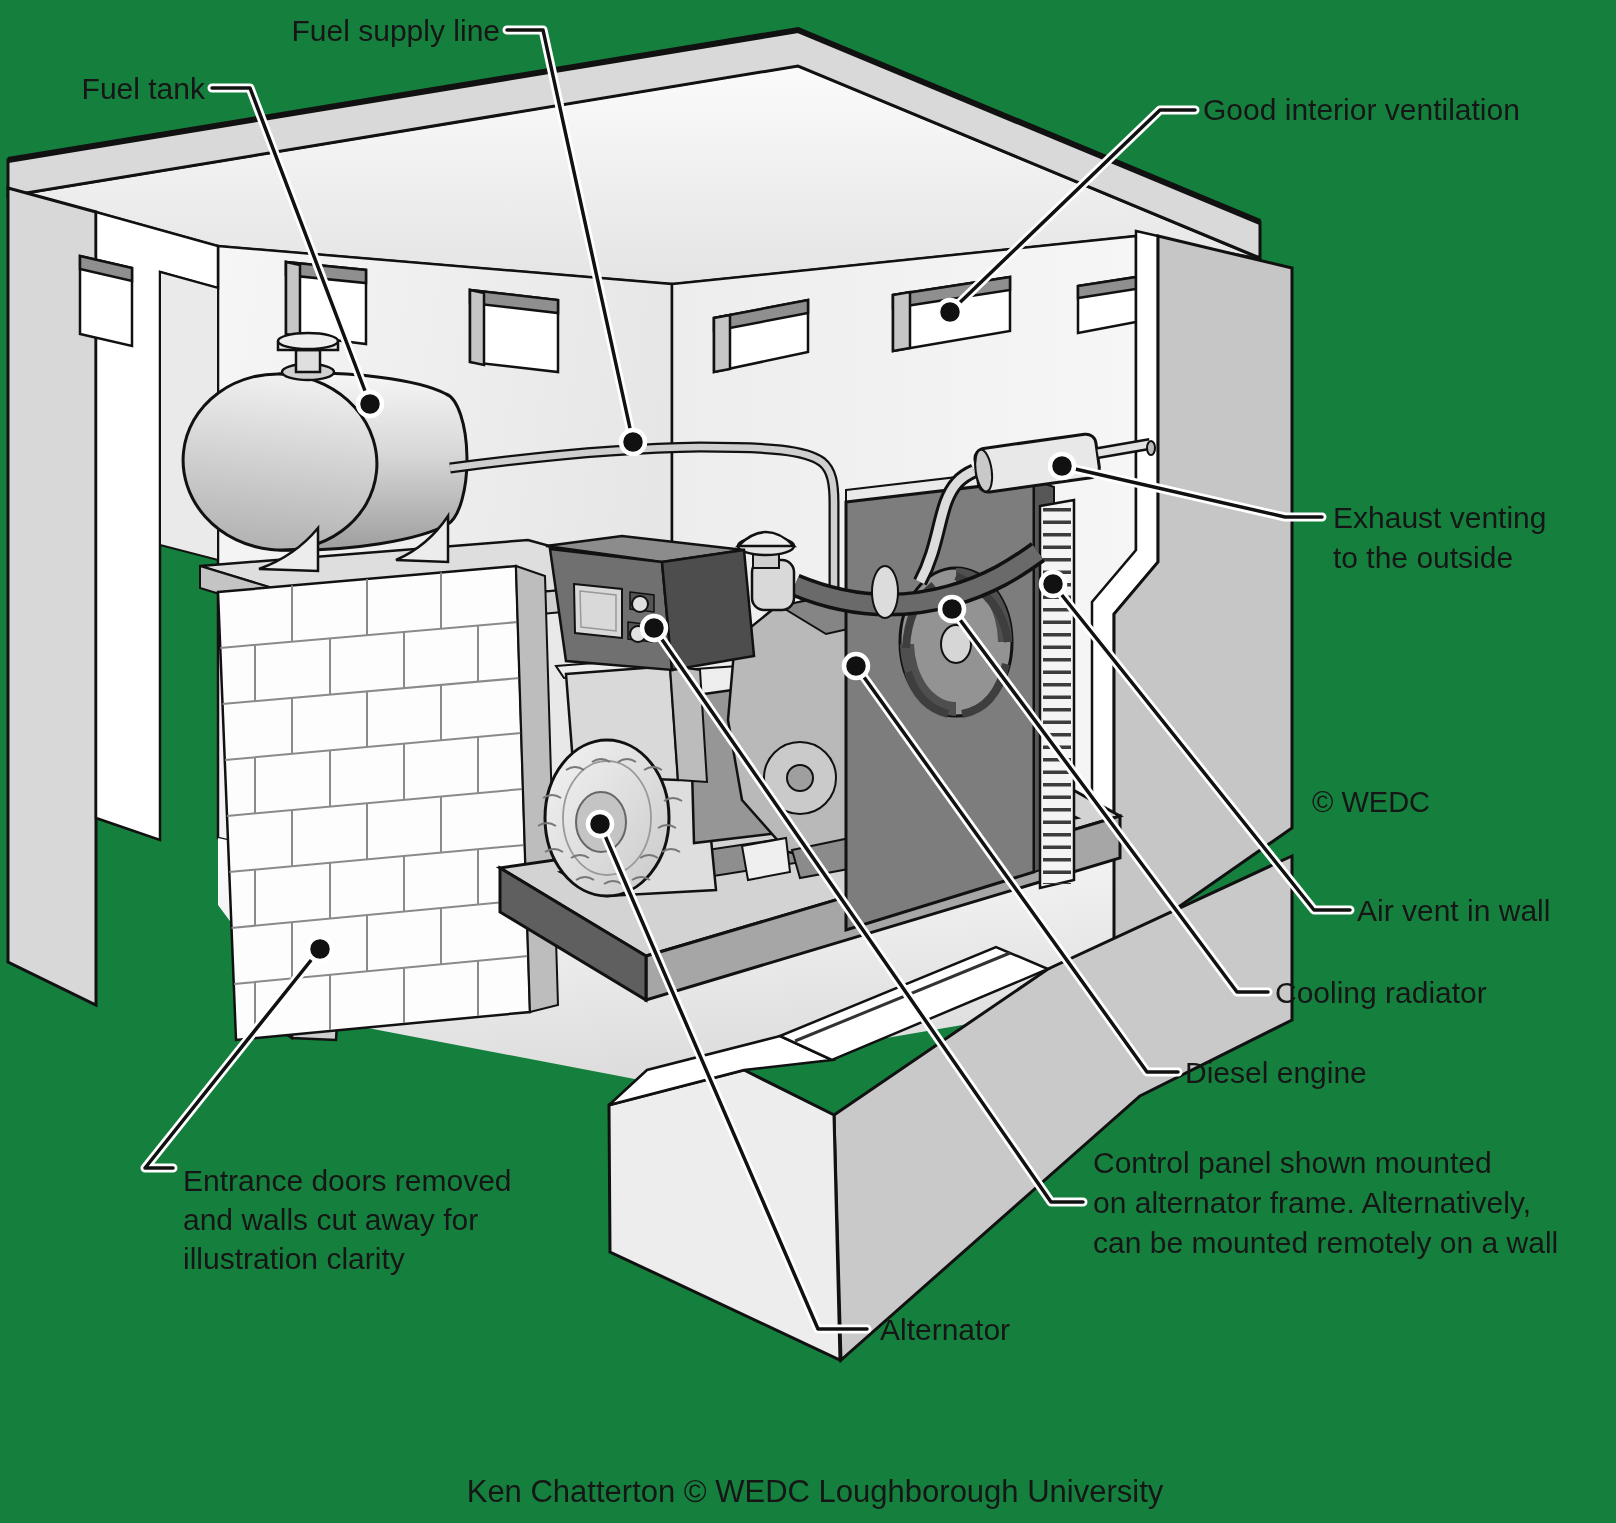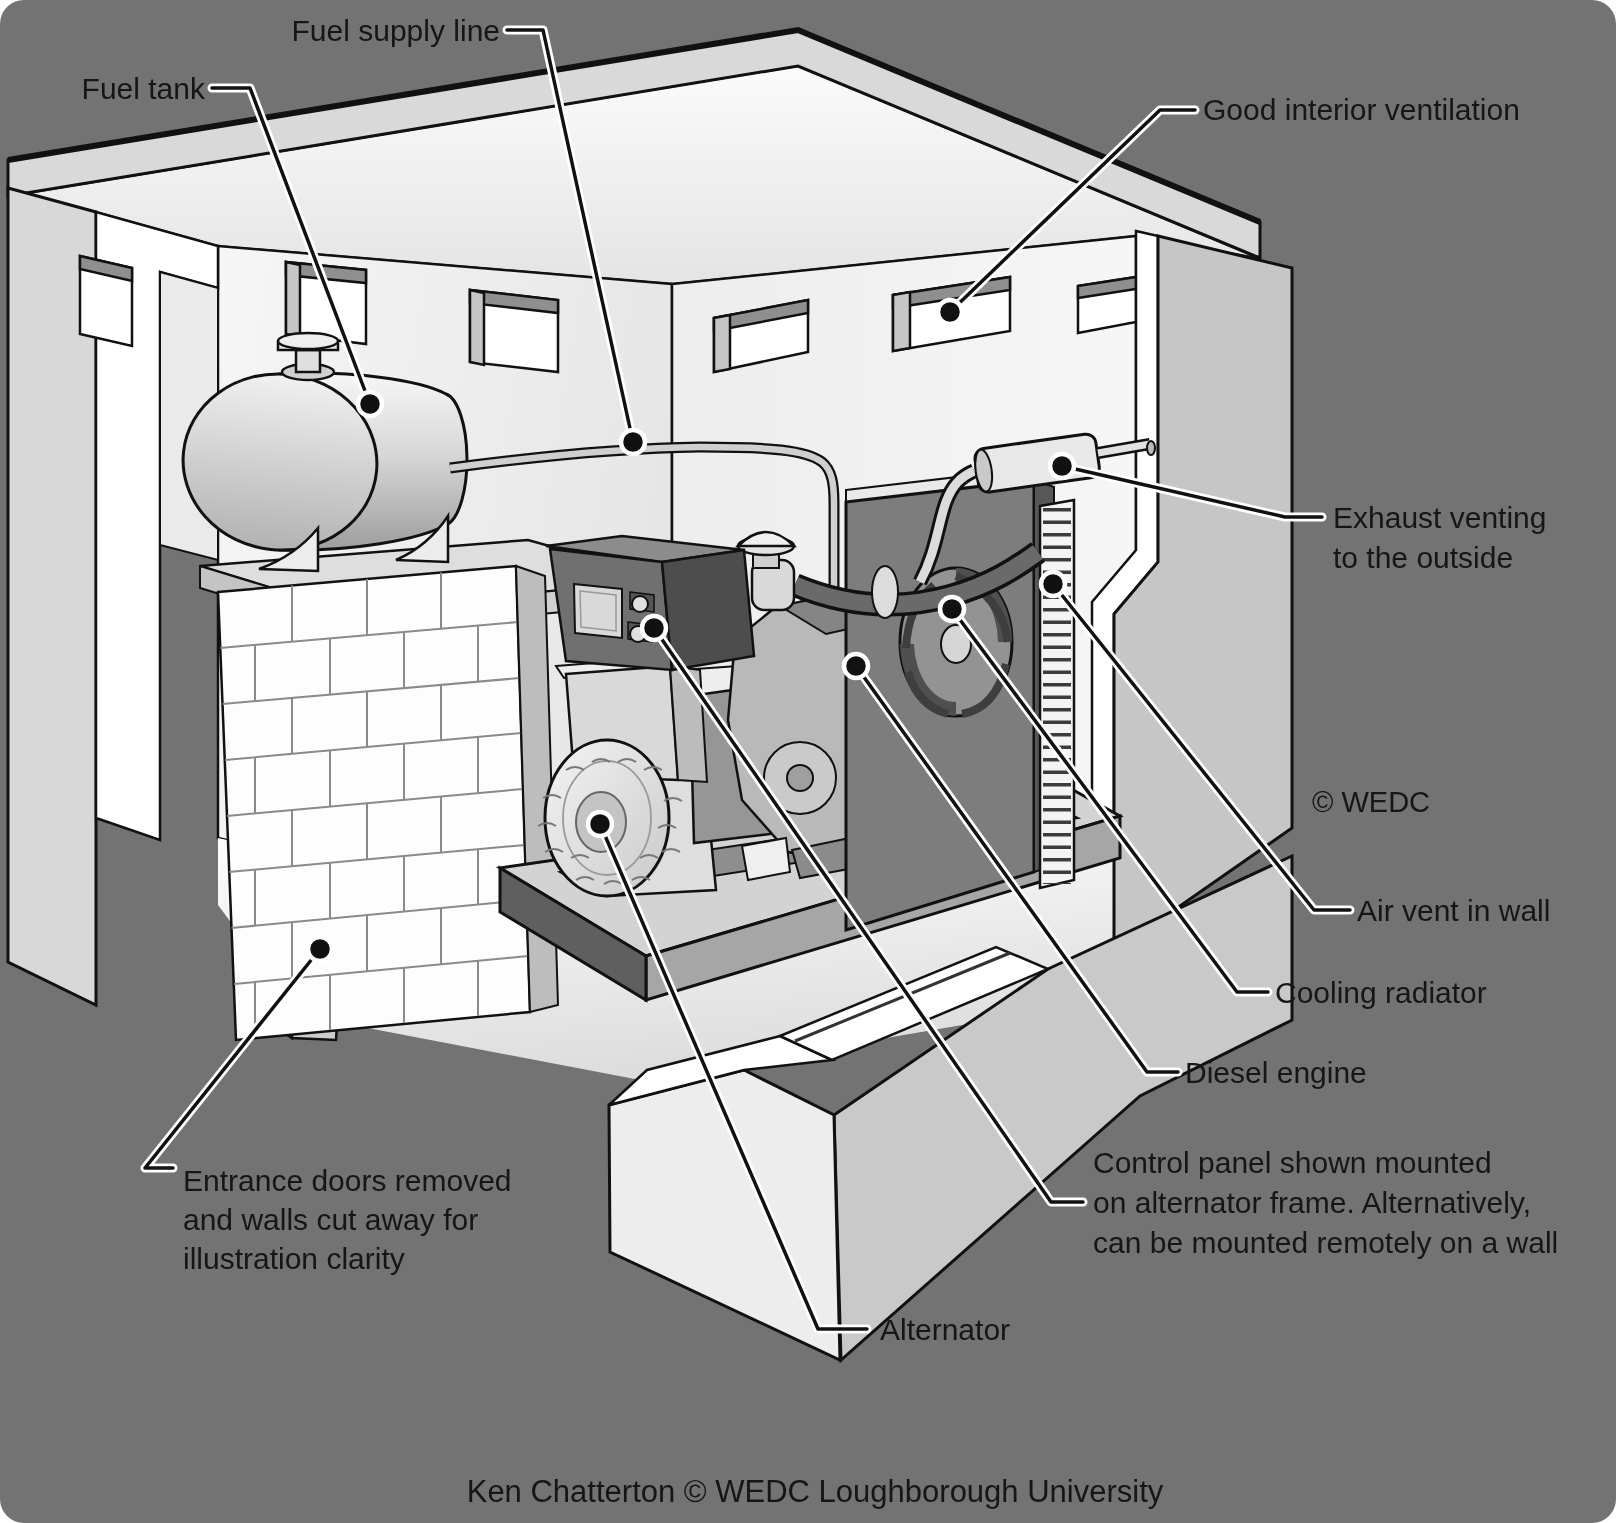--- a/index.html
+++ b/index.html
@@ -1,17 +1,17 @@
 <!DOCTYPE html>
 <html><head>
 <meta charset="utf-8">
 <style>
   html,body{margin:0;padding:0;background:#ffffff;}
-  .stage{position:relative;width:1616px;height:1523px;background:#737373;overflow:hidden;
-         font-family:"Liberation Sans", sans-serif;border-radius:24px;}
+  .stage{position:relative;width:1616px;height:1523px;background:#15803d;overflow:hidden;
+         font-family:"Liberation Sans", sans-serif;}
   svg{display:block}
   text{font-family:"Liberation Sans", sans-serif; fill:#161616;}
   .lbl{font-size:30px;}
   .lbl-sm{font-size:29px;}
   .credit{font-size:31px;}
 </style>
 </head>
 <body>
 
 <div class="stage">

